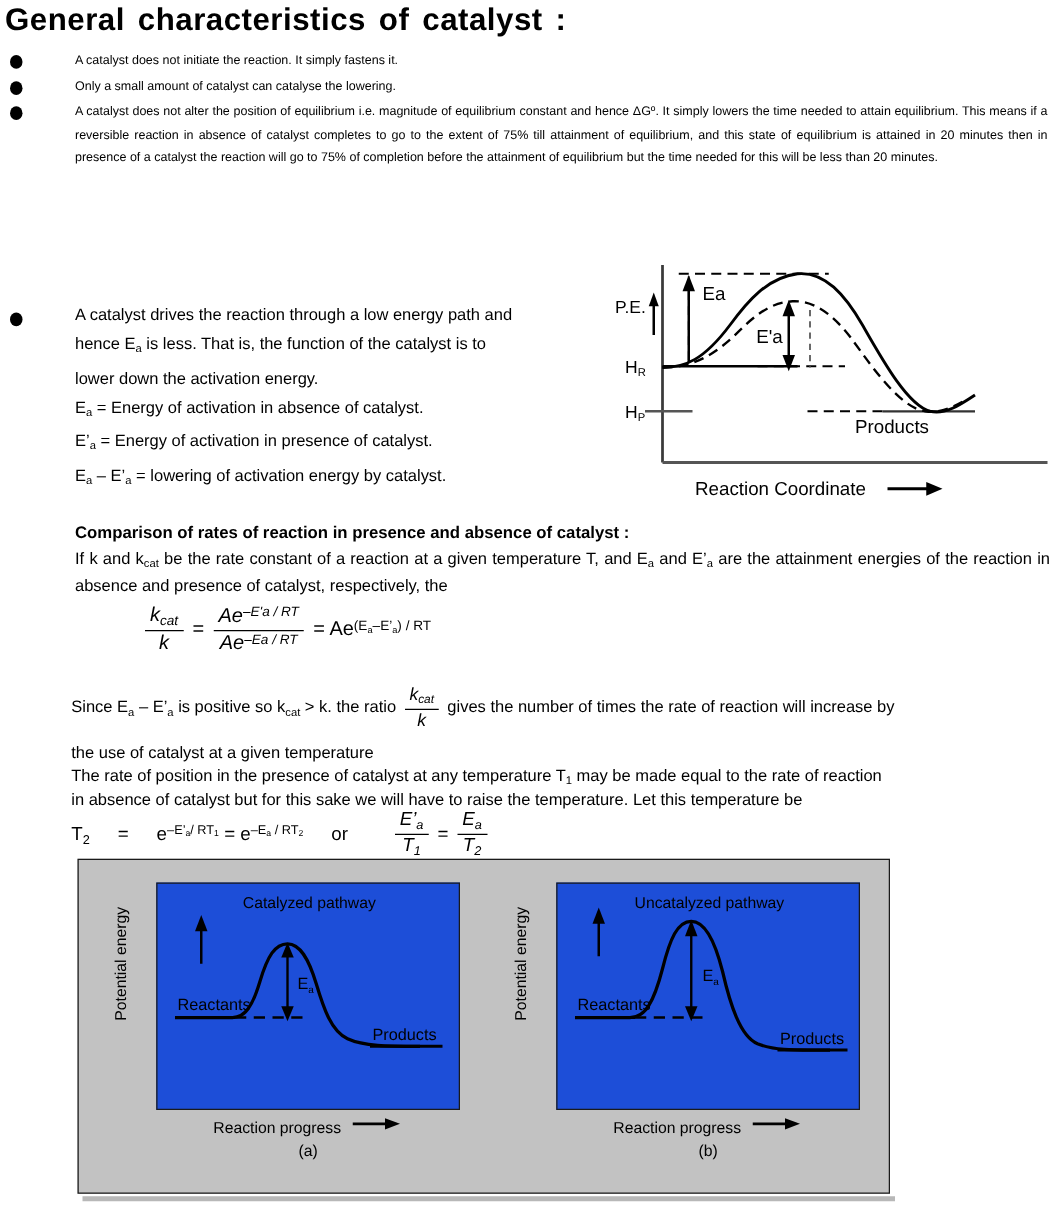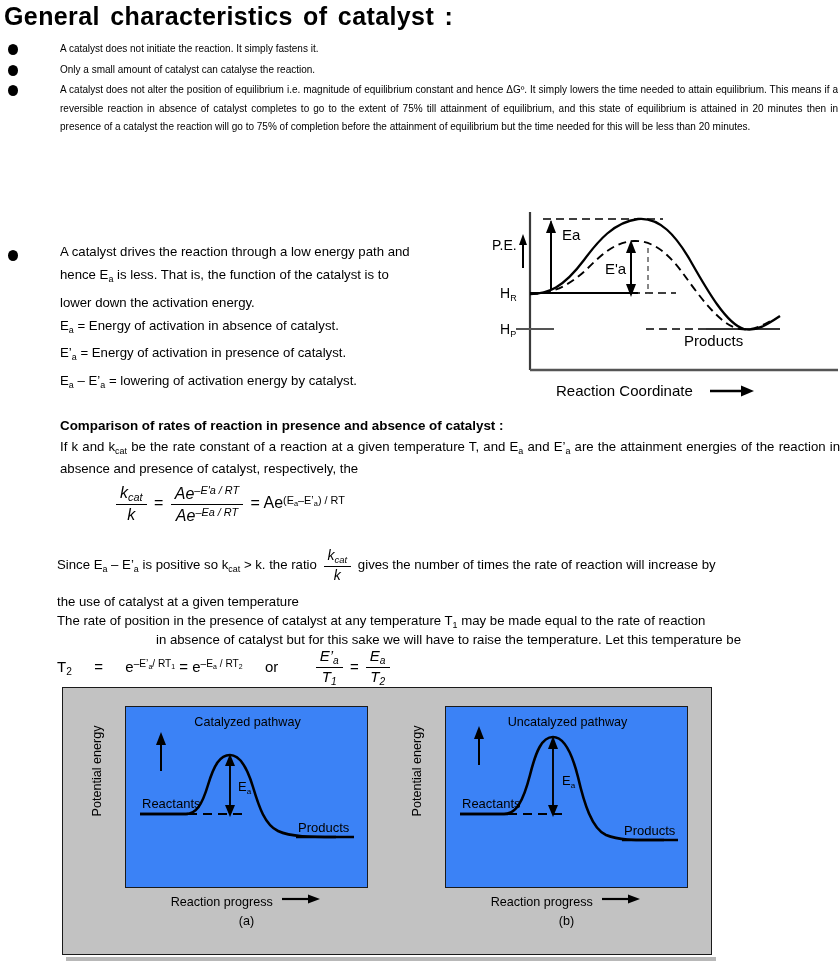--- a/index.html
+++ b/index.html
@@ -182,21 +182,20 @@
     line-height: 19px;
     text-align: justify;
   }
   .para5 {
     position: absolute;
     left: 57px;
     top: 630px;
     width: 783px;
     font-size: 13.2px;
     line-height: 19px;
-    text-align: center;
   }
 
   .eq2 {
     position: absolute;
     left: 57px;
     top: 648px;
     font-size: 15px;
   }
   .eq2 .sp { display: inline-block; width: 14px; }
   .eq2 .sp-wide { display: inline-block; width: 26px; }
@@ -227,21 +226,21 @@
     height: 232px;
   }
   .sub-fig.left  { left: 18px; }
   .sub-fig.right { left: 338px; }
   .plot-box {
     position: absolute;
     left: 44px;
     top: 0;
     width: 243px;
     height: 182px;
-    background: #3b82f6;
+    background: #1d4ed8;
     border: 1.7px solid #1a1a1a;
     box-sizing: border-box;
   }
   .axis-label-y {
     position: absolute;
     left: -44px;
     top: 58px;
     width: 120px;
     transform: rotate(-90deg);
     transform-origin: center center;
@@ -289,21 +288,21 @@
 
   <div class="bullets">
 
     <div class="bullet-row">
       <span class="bullet-dot"></span>
       <span class="bullet-text nojust">A catalyst does not initiate the reaction. It simply fastens it.</span>
     </div>
 
     <div class="bullet-row">
       <span class="bullet-dot"></span>
-      <span class="bullet-text nojust">Only a small amount of catalyst can catalyse the reaction.</span>
+      <span class="bullet-text nojust">Only a small amount of catalyst can catalyse the lowering.</span>
     </div>
 
     <div class="bullet-row">
       <span class="bullet-dot"></span>
       <span class="bullet-text">A catalyst does not alter the position of equilibrium i.e. magnitude of equilibrium constant and hence  ΔGº. It simply lowers the time needed to attain equilibrium. This means if a reversible reaction in absence of catalyst completes to go to the extent of 75% till attainment of equilibrium, and this state of equilibrium is attained in 20 minutes then in presence of a catalyst the reaction will go to 75% of completion before the attainment of equilibrium but the time needed for this will be less than 20 minutes.</span>
     </div>
 
   </div>
 
   <div class="mid">

